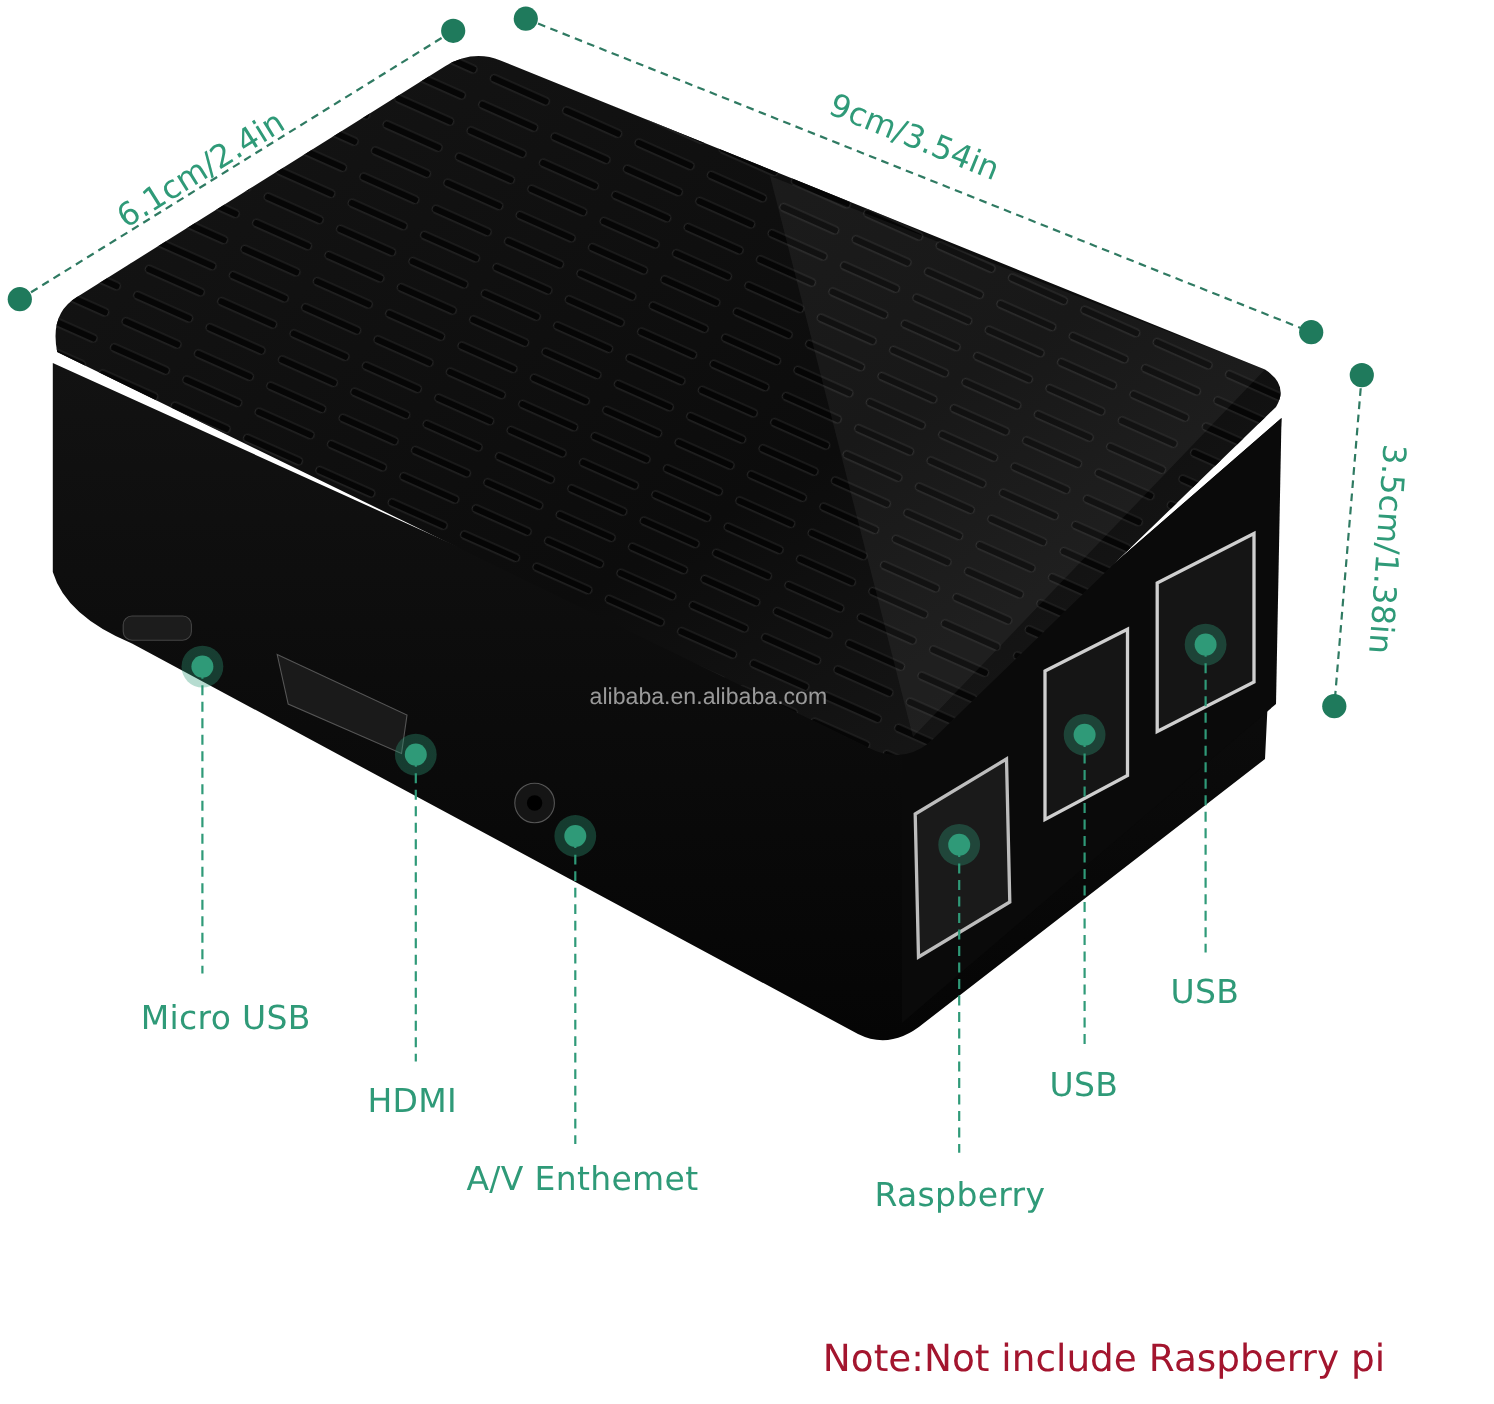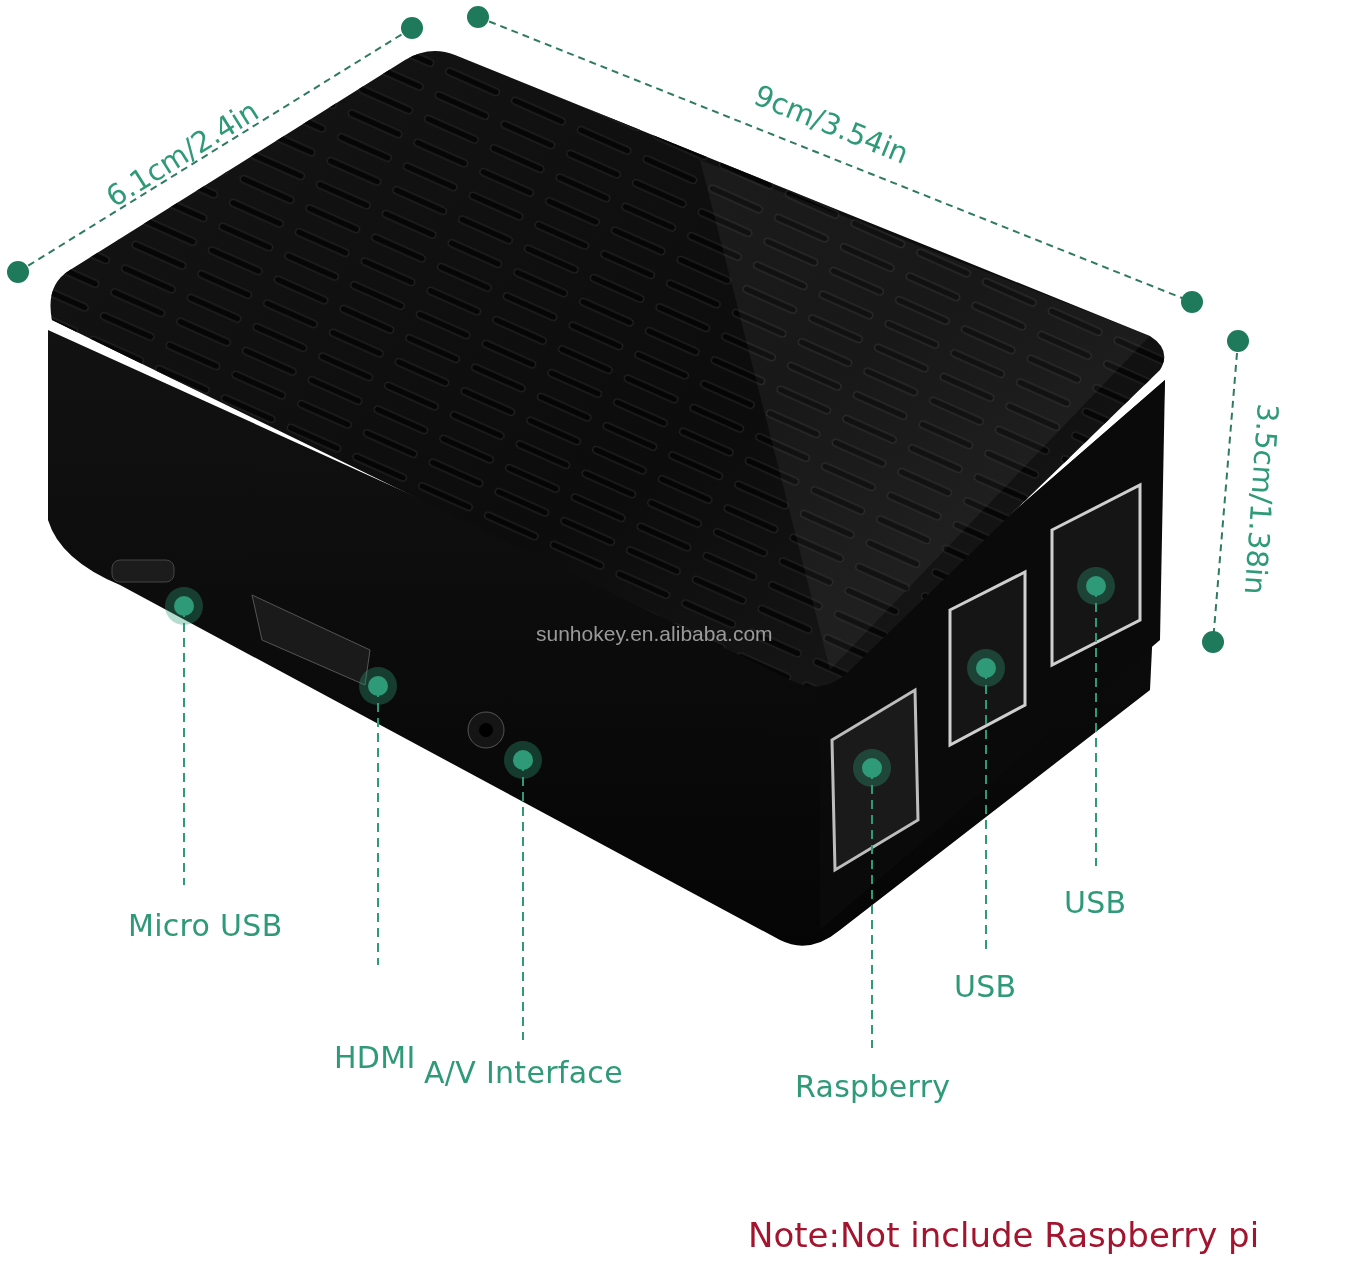--- a/index.html
+++ b/index.html
@@ -87,21 +87,21 @@
       <circle cx="1096" cy="586" r="19" fill="#2f9a78" opacity="0.35"></circle>
         <circle cx="1096" cy="586" r="10" fill="#2f9a78"></circle>
     </g>
   </svg>
 
   <div class="dim" style="left:100px; top:185px; transform: rotate(-32deg);">6.1cm/2.4in</div>
   <div class="dim" style="left:762px; top:78px; transform: rotate(22deg);">9cm/3.54in</div>
   <div class="dim" style="left:1285px; top:405px; transform: rotate(94deg);">3.5cm/1.38in</div>
 
   <div class="lbl" style="left:104px; top:908px;margin-left:24px;">Micro USB</div>
-  <div class="lbl" style="left:334px; top:1040px;">HDMI</div>
-  <div class="lbl" style="left:424px; top:1055px;">A/V Interface</div>
+  <div class="lbl" style="left:334px; top:984px;">HDMI</div>
+  <div class="lbl" style="left:424px; top:1055px;">A/V Enthemet</div>
   <div class="lbl" style="left:795px; top:1069px;">Raspberry</div>
   <div class="lbl" style="left:954px; top:969px;">USB</div>
   <div class="lbl" style="left:1064px; top:885px;">USB</div>
 
-  <div class="wm">sunhokey.en.alibaba.com</div>
+  <div class="wm">alibaba.en.alibaba.com</div>
   <div class="note">Note:Not include Raspberry pi</div>
 </div>
 
 </body></html>

